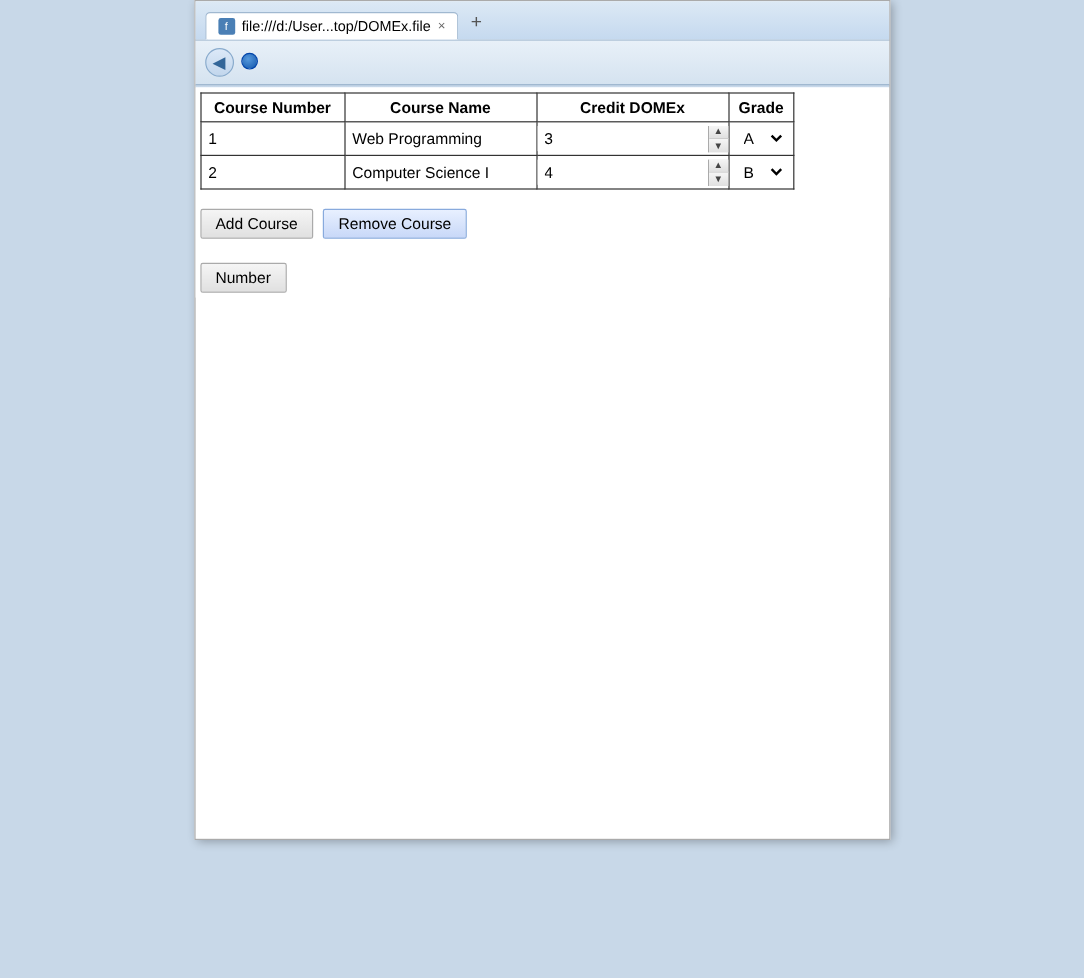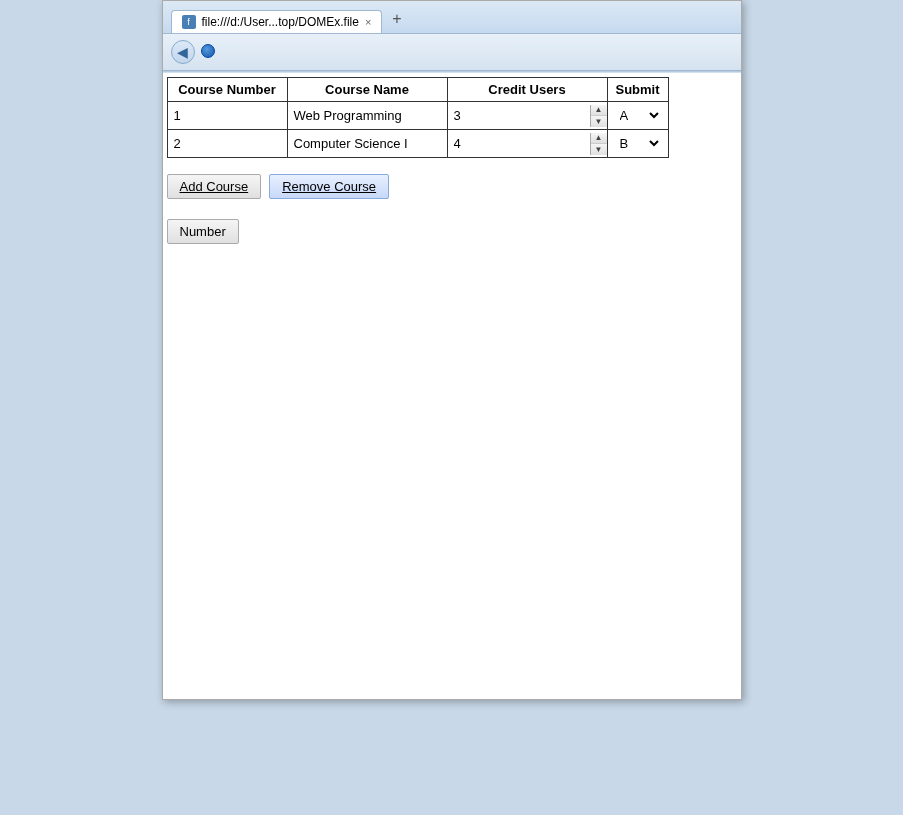--- a/index.html
+++ b/index.html
@@ -222,21 +222,20 @@
       cursor: pointer;
       width: 100%;
       outline: none;
     }
 
     
     .button-row {
       display: flex;
       gap: 8px;
       margin-bottom: 20px;
-      text-decoration: underline;
     }
 
     .btn {
       padding: 4px 12px;
       font-size: 13px;
       background: linear-gradient(to bottom, #f5f5f5, #e0e0e0);
       border: 1px solid #aaa;
       cursor: pointer;
       border-radius: 2px;
       color: #000;
@@ -289,22 +288,22 @@
 
   <div class="browser-separator"></div>
 
   <div class="page-content">
 
     <table class="course-table">
       <thead>
         <tr>
           <th class="th-number">Course Number</th>
           <th class="th-name">Course Name</th>
-          <th class="th-credit">Credit Users</th>
-          <th class="th-grade">Submit</th>
+          <th class="th-credit">Credit DOMEx</th>
+          <th class="th-grade">Grade</th>
         </tr>
       </thead>
       <tbody id="course-tbody">
       <tr>
             <td class="num-cell">1</td>
             <td class="name-cell">Web Programming</td>
             <td class="credit-cell">
               <div class="credit-input-wrap">
                 <input type="number" class="credit-number" value="3" style="">
                 <div class="spinner-btns">

